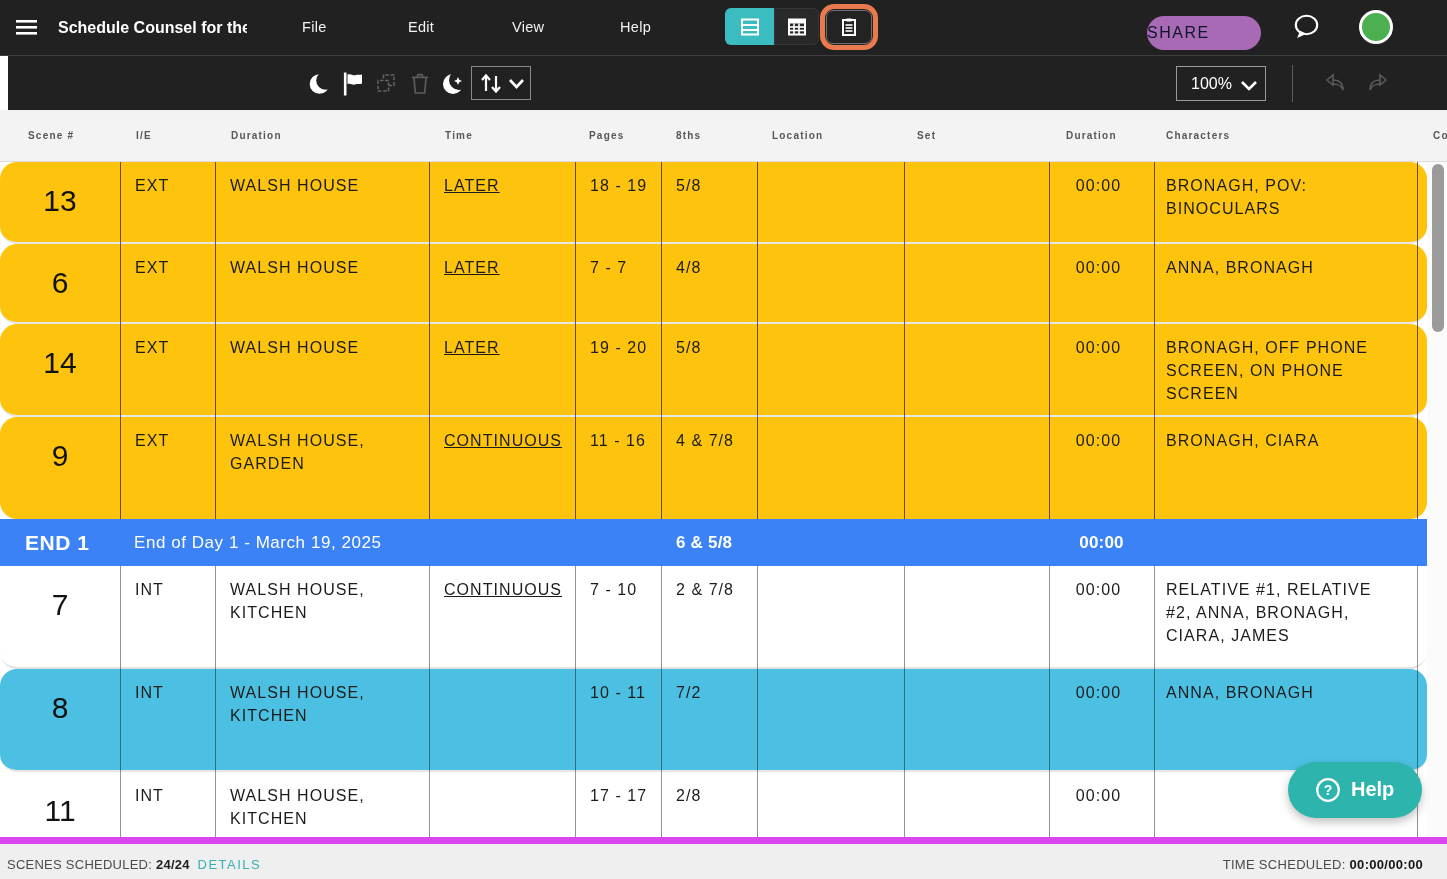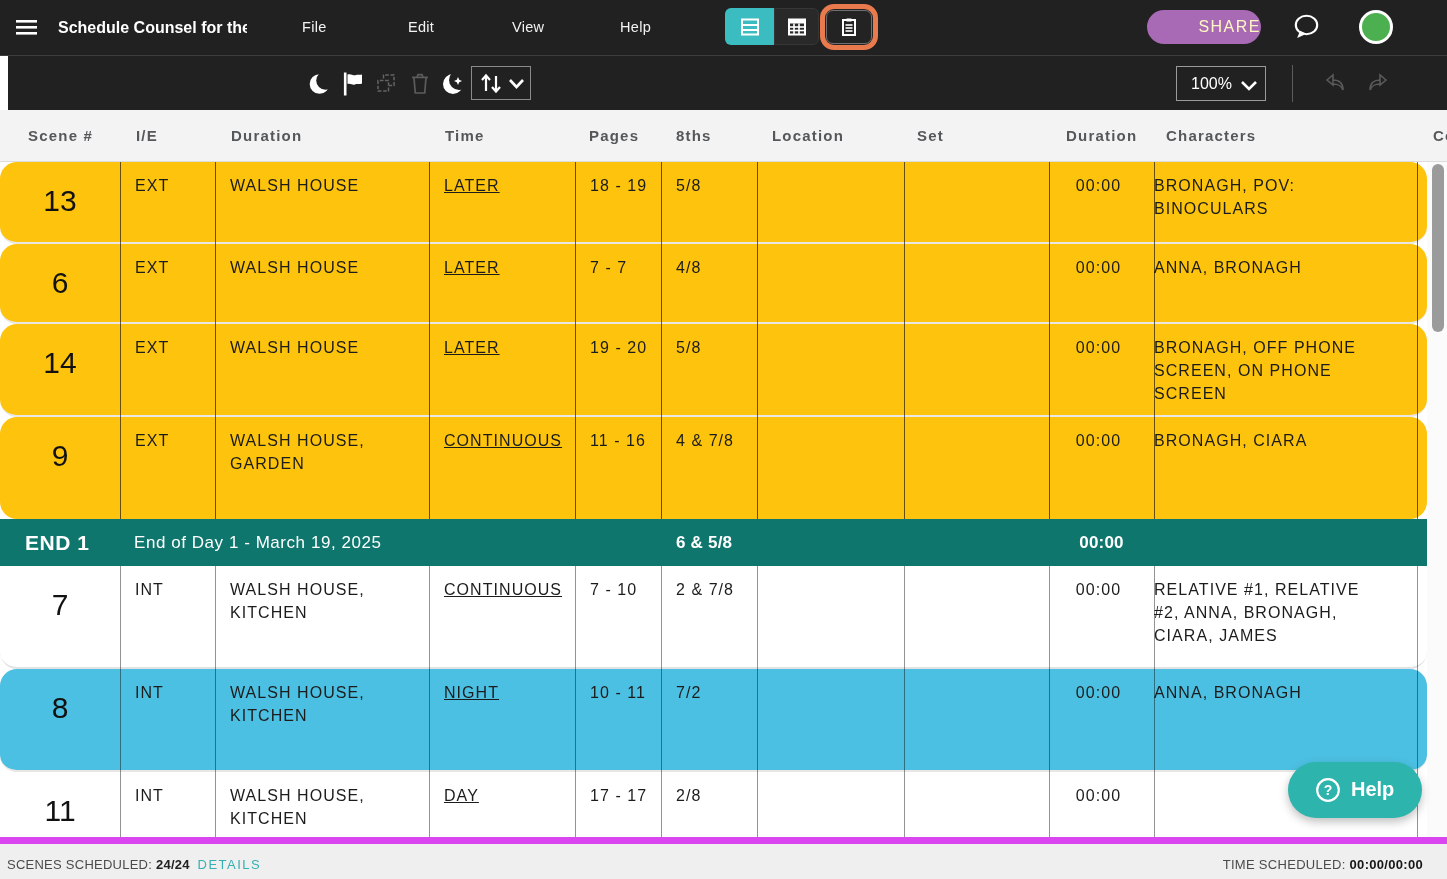--- a/index.html
+++ b/index.html
@@ -23,63 +23,63 @@
 #vbtn1 { position:absolute; left:725px; top:8px; width:49px; height:37px;
   background:#3bbcc1; border-radius:6px 0 0 6px; }
 #vbtn2 { position:absolute; left:774px; top:8px; width:45px; height:37px;
   background:#292929; border-radius:0 6px 6px 0; border:1px solid #363636;}
 #vring { position:absolute; left:820px; top:4px; width:58px; height:46px;
   border:5px solid #e87a4d; border-radius:14px; background:#232323; }
 #vbtn3 { position:absolute; left:826px; top:10px; width:46px; height:34px;
   border:1px solid #6f6f6f; border-radius:7px; }
 .vicon { position:absolute; left:50%; top:50%; transform:translate(-50%,-50%); }
 
-#share { position:absolute; left:1147px; top:10px; width:114px; height:34px;
-  background:#a869b5; border-radius:17px; color:#fef9c3; font-size:16px;
-  letter-spacing:1.5px; text-align:right; line-height:34px; }
+#share { position:absolute; left:1147px; top:16px; width:114px; height:34px;
+  background:#a869b5; border-radius:17px; color:#0f172a; font-size:16px;
+  letter-spacing:1.5px; text-align:left; line-height:34px; }
 
 
 .tico { position:absolute; top:16px; }
 #sortbox { position:absolute; left:463px; top:10px; width:60px; height:34px;
   border:1px solid #8a8a8a; }
 #zoombox { position:absolute; left:1168px; top:10px; width:90px; height:35px;
   border:1px solid #9a9a9a; color:#fff; font-size:16px; }
 #zoombox span { position:absolute; left:14px; top:8px; }
 #tsep { position:absolute; left:1284px; top:9px; width:1px; height:37px;
   background:#5c5c5c; }
 
 
 #thead { position:absolute; left:0; top:110px; width:1447px; height:52px;
   background:#f3f3f4; border-bottom:1px solid #dcdcdc; }
 .h { position:absolute; top:0; height:52px; line-height:52px; color:#54585a;
-  font-size:15px; font-weight:bold; letter-spacing:1.2px; white-space:nowrap; }
+  font-size:10px; font-weight:bold; letter-spacing:1.2px; white-space:nowrap; }
 
 .row { position:absolute; left:0; width:1427px;border-radius:17px; }
 .cell { position:absolute; top:0; bottom:0;
   padding:12px 6px 0 15px; font-size:16px; line-height:23px; color:#1c1c1c;
   letter-spacing:1.05px; }
 .scene { position:absolute; left:0; top:0; bottom:0; width:120px;
   text-align:center; font-size:30px; line-height:42px; padding-top:18px;
   color:#111; }
 .c1 { left:120px; width:95px; }
 .c2 { left:215px; width:214px; }
 .c3 { left:429px; width:146px;text-decoration:underline; }
 .c4 { left:575px; width:86px; }
 .c5 { left:661px; width:96px; }
 .c6 { left:757px; width:147px; }
 .c7 { left:904px; width:145px; }
 .c8 { left:1049px; width:105px; padding-left:0; text-align:center; }
-.c9 { left:1154px; width:263px; padding-left:0; }
+.c9 { left:1154px; width:263px; padding-left:12px; }
 .c10 { left:1417px; width:10px; padding:0; }
 .yellow { background:#fec40d; border-bottom:2px solid #e8e7e3; }
 .white { background:#fff; border-bottom:2px solid #e2e2e2; }
 .blue { background:#4cc0e2; border-bottom:2px solid #e8e7e3; }
 
 #endrow { position:absolute; left:0; top:519px; width:1427px; height:47px;
-  background:#0f766e; color:#fff; }
+  background:#3b82f6; color:#fff; }
 #endrow div { position:absolute; top:0; height:47px; line-height:47px; }
 
 
 .vlY, .vlW { position:absolute; width:1px; }
 .vlY { top:162px; height:357px; background:rgba(0,0,0,0.6); }
 .vlW { top:566px; height:271px; background:rgba(0,0,0,0.42); }
 
 
 #sbtrack { position:absolute; left:1427px; top:162px; width:20px; height:675px;
   background:#fbfbfb; }
@@ -285,34 +285,32 @@
     <div class="cell c6"></div>
     <div class="cell c7"></div>
     <div class="cell c8">00:00</div>
     <div class="cell c9">RELATIVE #1, RELATIVE<br>#2, ANNA, BRONAGH,<br>CIARA, JAMES</div>
     <div class="cell c10"></div>
   </div>
   <div class="row blue" style="top:669px;height:103px">
     <div class="scene">8</div>
     <div class="cell c1">INT</div>
     <div class="cell c2">WALSH HOUSE,<br>KITCHEN</div>
-    <div class="cell c3">NIGHT</div>
     <div class="cell c4">10 - 11</div>
     <div class="cell c5">7/2</div>
     <div class="cell c6"></div>
     <div class="cell c7"></div>
     <div class="cell c8">00:00</div>
     <div class="cell c9">ANNA, BRONAGH</div>
     <div class="cell c10"></div>
   </div>
   <div class="row white" style="top:772px;height:65px;border-bottom:none">
     <div class="scene">11</div>
     <div class="cell c1">INT</div>
     <div class="cell c2">WALSH HOUSE,<br>KITCHEN</div>
-    <div class="cell c3">DAY</div>
     <div class="cell c4">17 - 17</div>
     <div class="cell c5">2/8</div>
     <div class="cell c6"></div>
     <div class="cell c7"></div>
     <div class="cell c8">00:00</div>
     <div class="cell c9"></div>
     <div class="cell c10"></div>
   </div>
 
   <div class="vlY" style="left:120px"></div>

